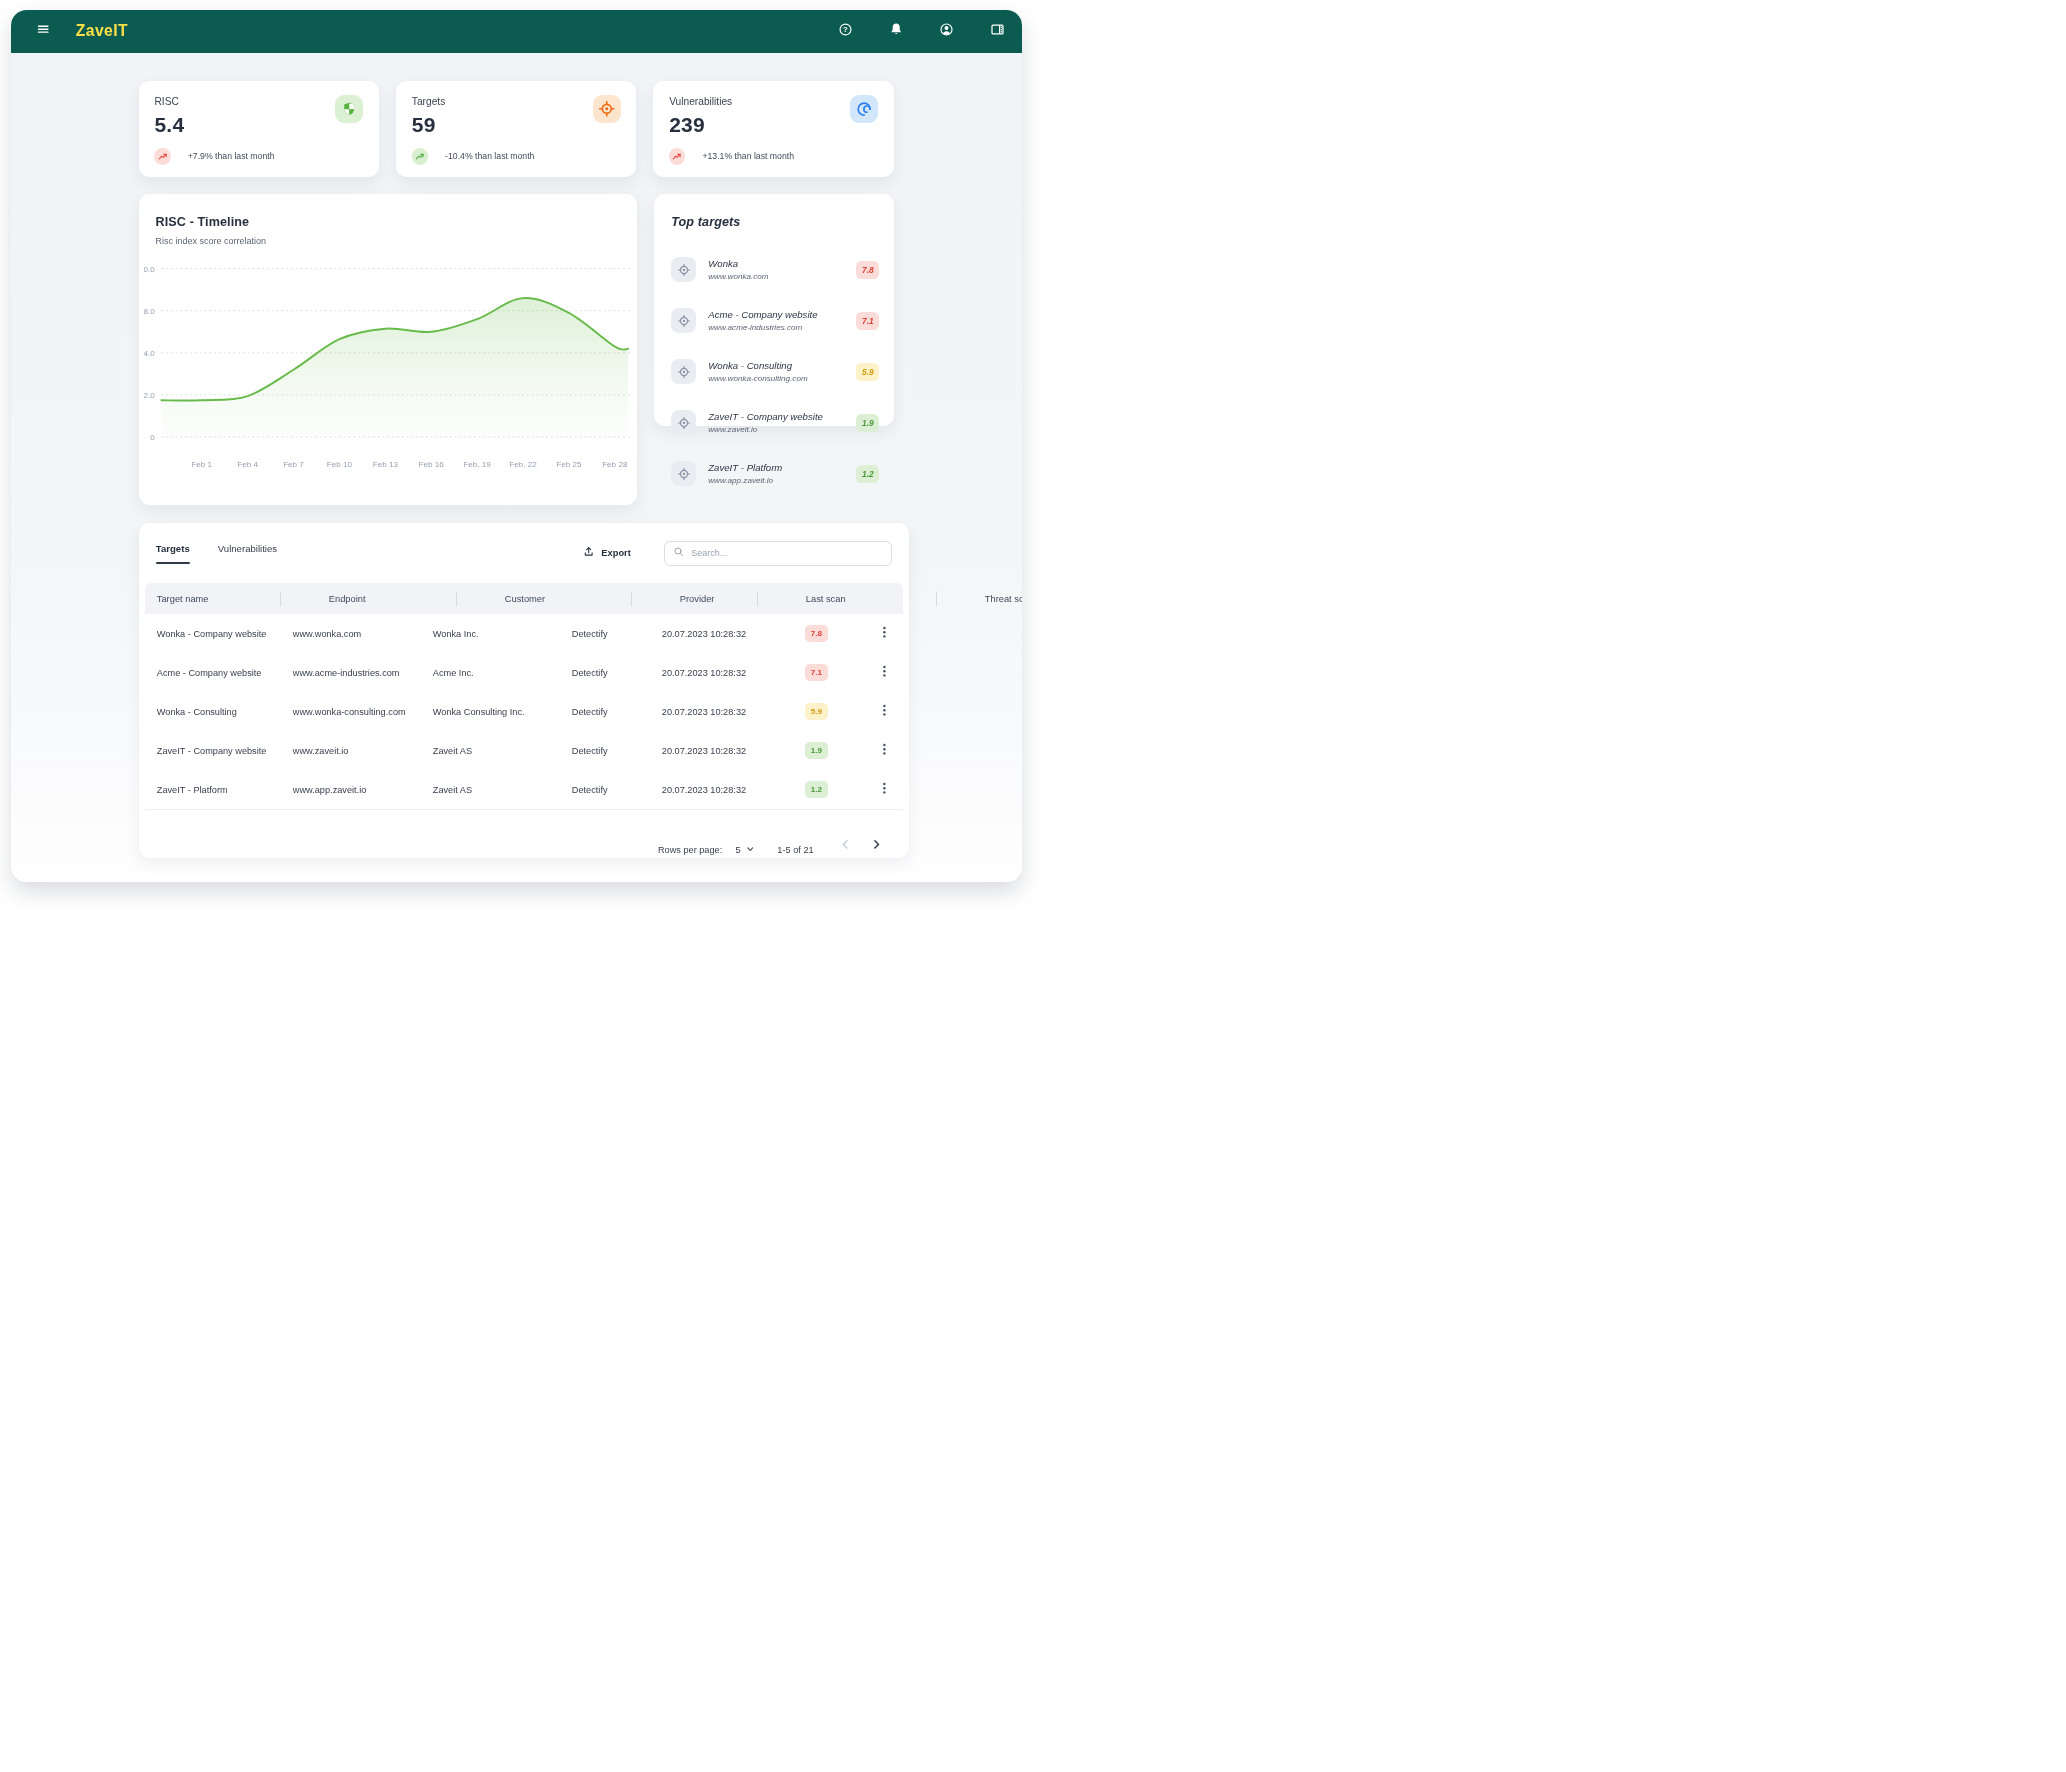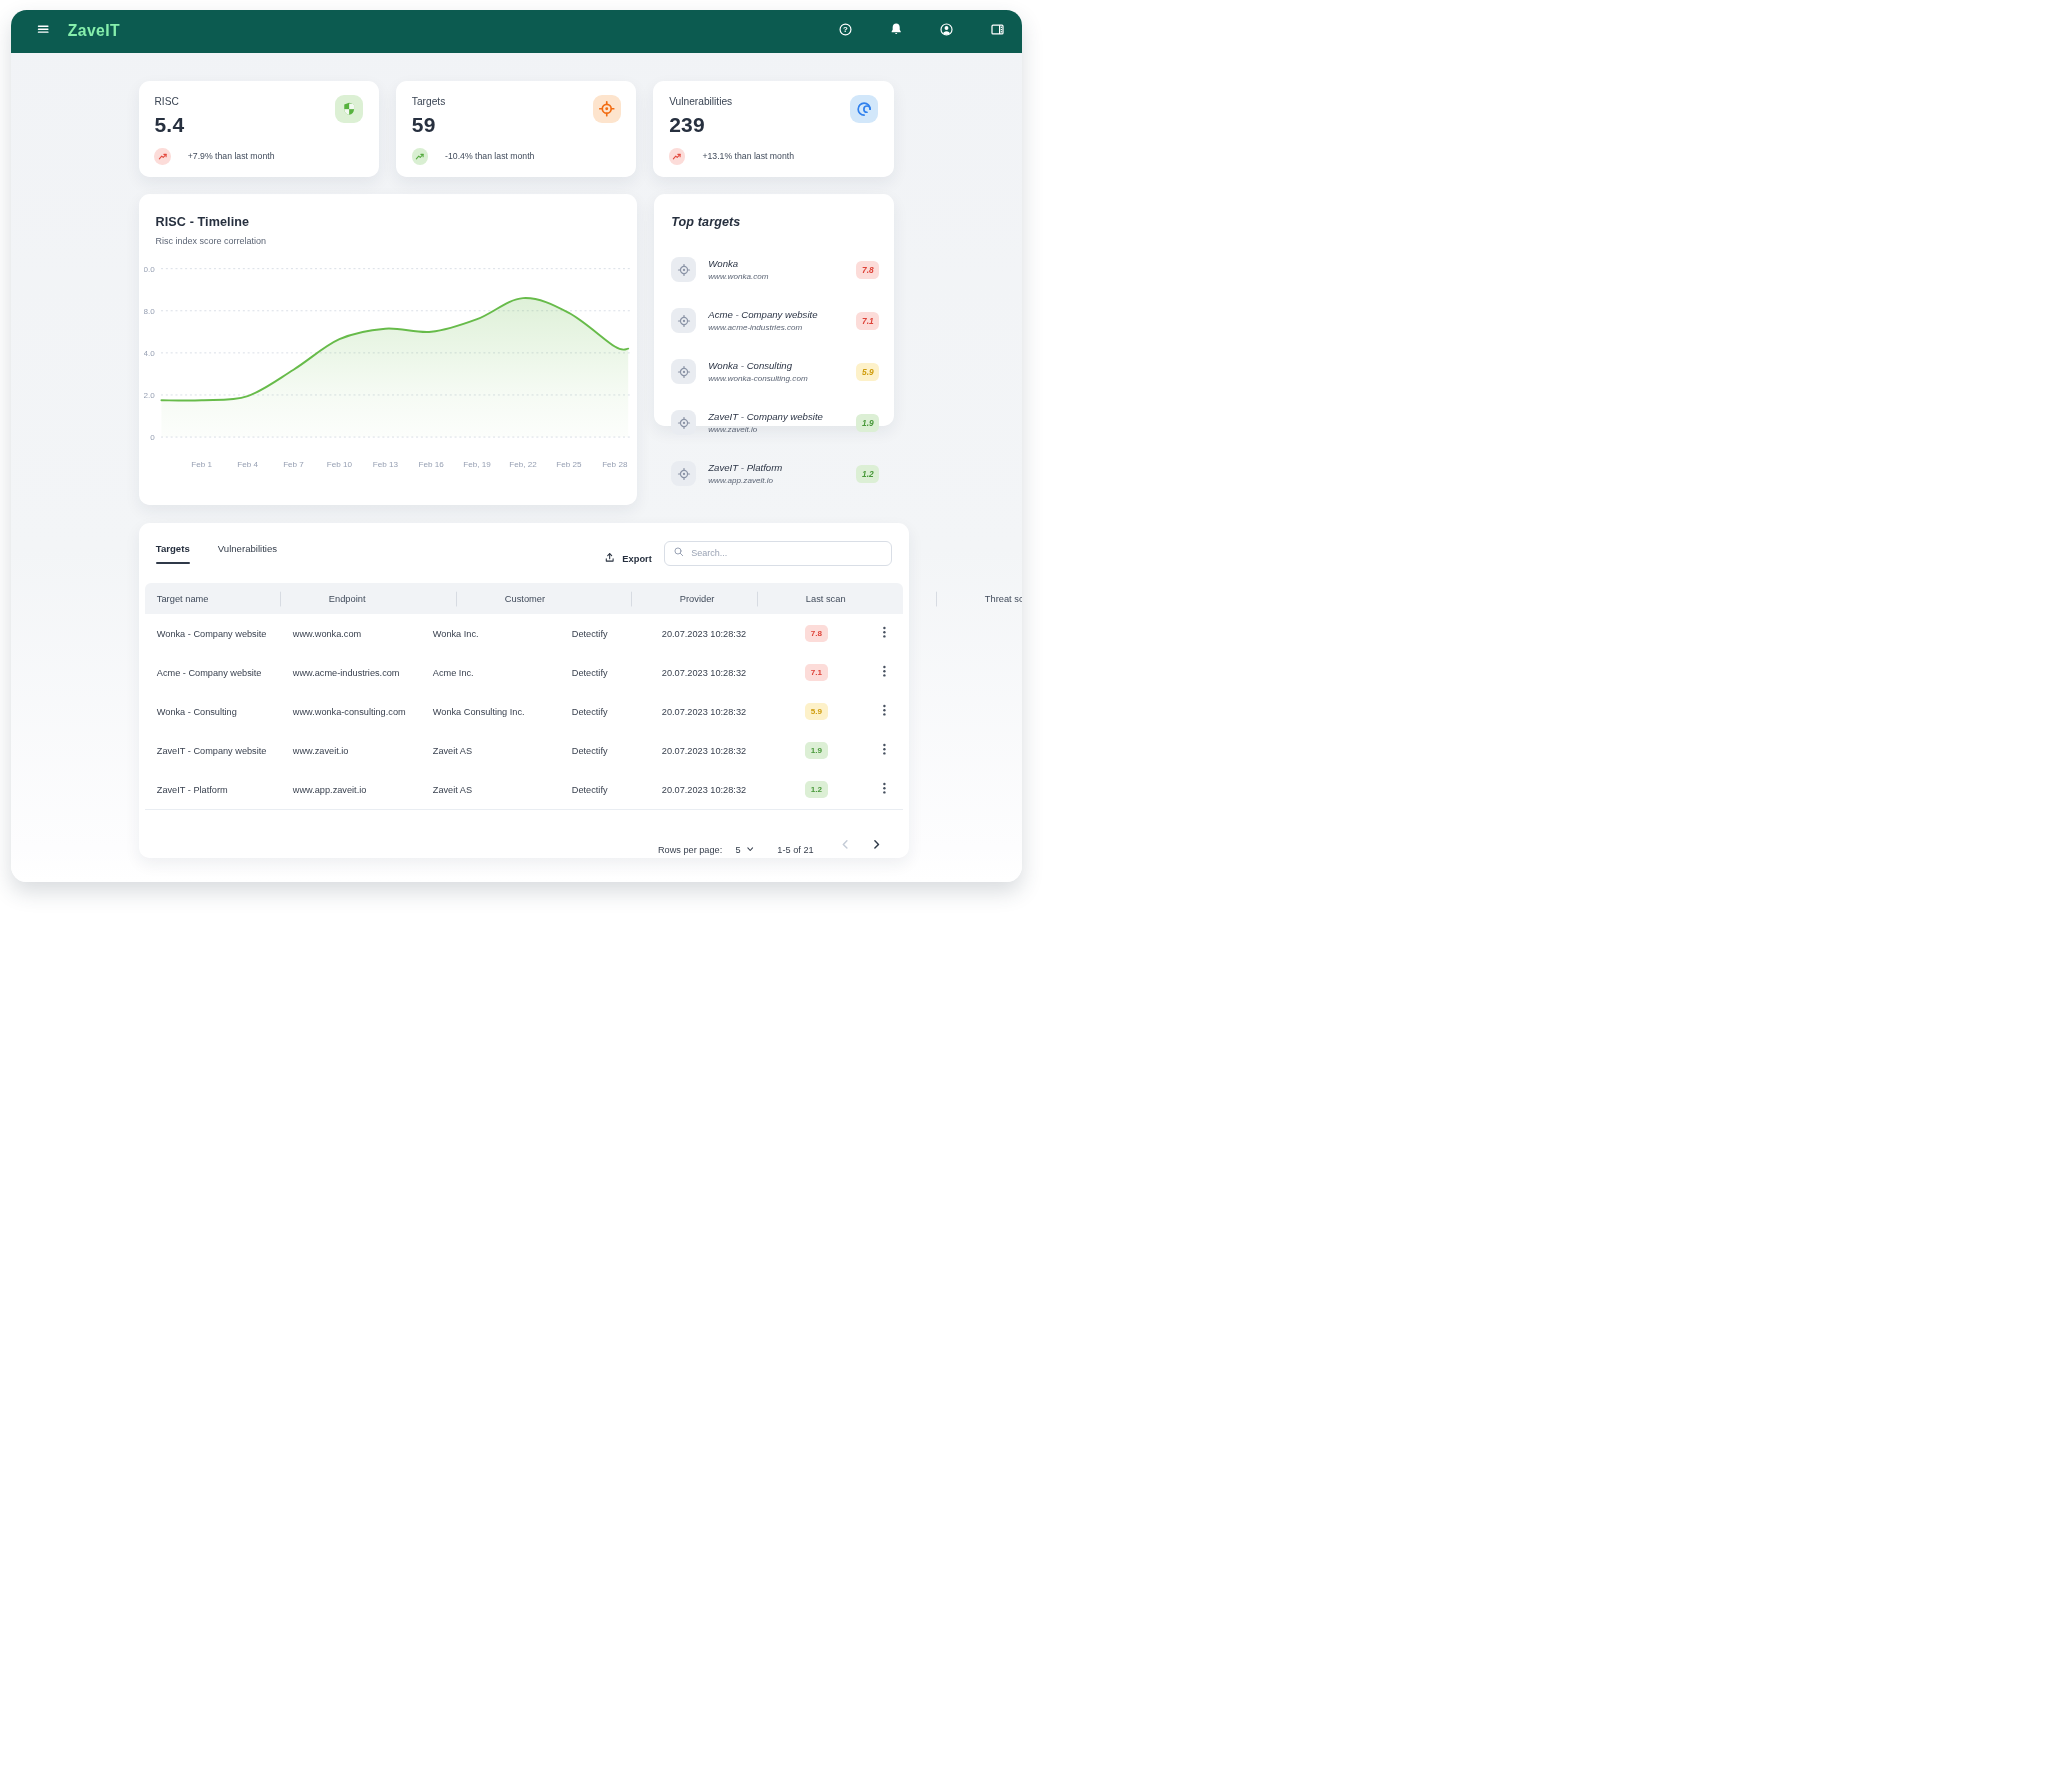--- a/index.html
+++ b/index.html
@@ -8,21 +8,21 @@
   .window { position:absolute; left:10.8px; top:9.6px; width:1011px; height:872px;
             border-radius:15.7px; overflow:hidden;
             background:linear-gradient(180deg,#f1f3f6 0%,#f3f5f7 62%,#fdfdfe 96%,#ffffff 100%);
             box-shadow:0 9.6px 21.7px rgba(45,60,80,.18); }
 
   
   .navbar { height:43px; background:#0c5b50; display:flex; align-items:center;
             padding:0 15.7px 0 23px; }
   .icon-btn { background:none; border:none; cursor:pointer; display:grid; place-items:center;
               width:18px; height:18px; padding:0; }
-  .logo { color:#86efac; font-size:15.7px; font-weight:600; letter-spacing:0.4px; margin-left:16px; }
+  .logo { color:#fde047; font-size:15.7px; font-weight:600; letter-spacing:0.4px; margin-left:24px; }
   .nav-right { margin-left:auto; display:flex; align-items:center; gap:32.5px; }
 
   
   main { padding:28px 128px 0 128px; }
   .card { background:#ffffff; border-radius:10.8px; box-shadow:0 6px 15.7px rgba(35,48,70,.07); }
 
   .cards-row { display:flex; gap:17px; }
   .stat-card { width:246px; height:96px; padding:15.7px 15.7px; position:relative; }
   .stat-title { font-size:10.2px; color:#3a4453; font-weight:500; }
   .stat-value { font-size:21px; font-weight:700; color:#27303f; margin-top:6px; letter-spacing:0.2px; }
@@ -55,21 +55,21 @@
   .table-card { margin-top:18px; width:770px; height:335px; margin-bottom:20.5px; }
   .table-top { display:flex; align-items:center; height:60px; padding:0 17px; }
   .tabs { display:flex; gap:28px; align-items:flex-start; }
   .tab { background:none; border:none; cursor:pointer; font-family:inherit; font-size:9.6px;
          color:#39424f; padding:0; }
   .tab .tab-label { display:block; }
   .tab .tab-underline { display:block; height:1.8px; border-radius:1.2px; background:transparent;
          margin-top:8.4px; }
   .tab.active .tab-label { font-weight:700; color:#27303f; }
   .tab.active .tab-underline { background:#2f3948; }
-  .table-actions { margin-left:auto; display:flex; align-items:flex-end; gap:12px; }
+  .table-actions { margin-left:auto; display:flex; align-items:center; gap:33px; }
   .export-btn { display:flex; align-items:center; gap:6.6px; font-family:inherit; font-size:9.3px;
                 font-weight:600; color:#27303f; background:none; border:none; cursor:pointer; }
   .search-box { width:228px; height:25px; border:0.9px solid #d9dee6; border-radius:6px;
                 display:flex; align-items:center; padding:0 8.4px; background:#fff; }
   .search-box input { border:none; outline:none; flex:1; font-family:inherit; font-size:9px;
                 color:#3a4453; margin-left:6.6px; background:transparent; }
   .search-box input::placeholder { color:#9aa3b4; }
 
   .table-region { margin:0 6px; }
   .thead { display:grid; height:31px; background:#f1f3f6; border-radius:6px 6px 0 0;

